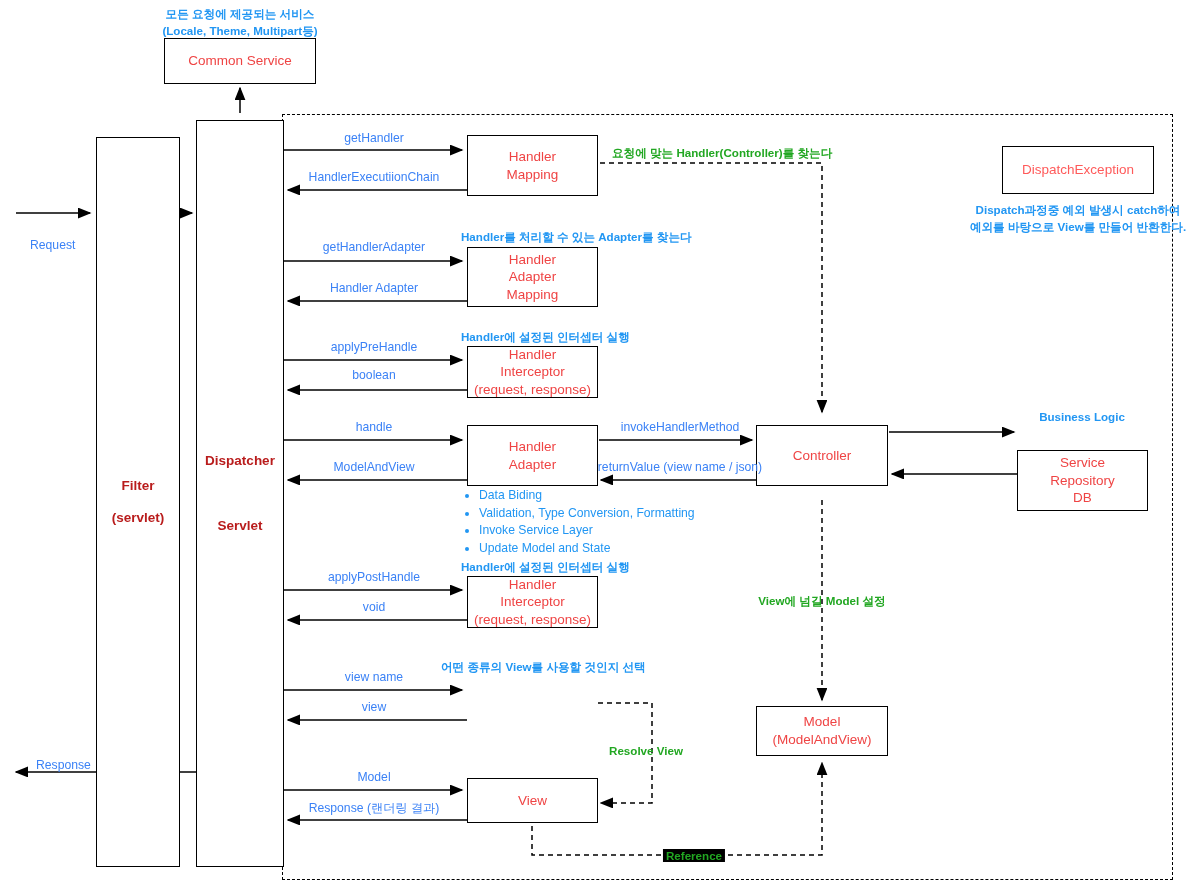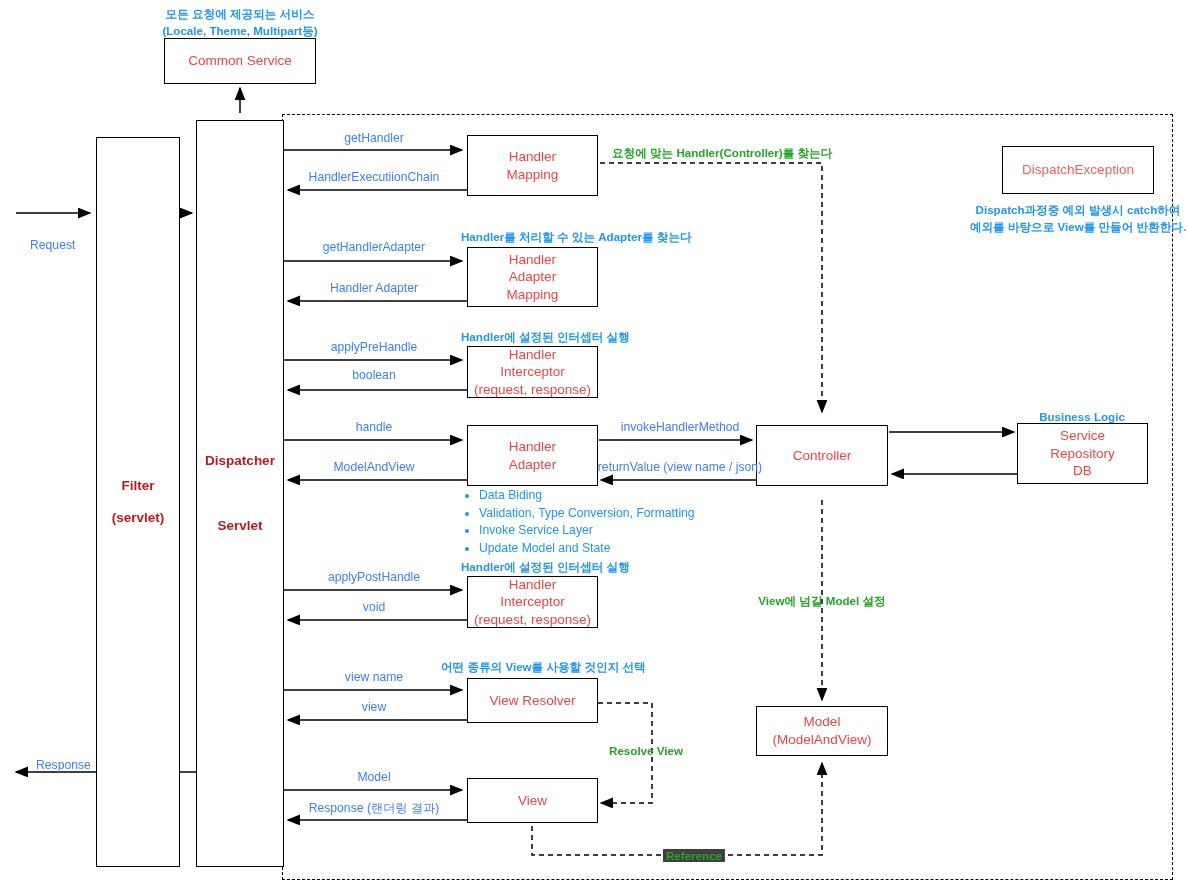--- a/index.html
+++ b/index.html
@@ -218,45 +218,44 @@
   <ul class="bullets" style="left:465px; top:487px;">
     <li>Data Biding</li>
     <li>Validation, Type Conversion, Formatting</li>
     <li>Invoke Service Layer</li>
     <li>Update Model and State</li>
   </ul>
 
   <div class="box" style="left:756px; top:425px; width:132px; height:61px;">Controller</div>
 
   <div class="note-blue c" style="left:1082px; top:409px; width:200px;">Business Logic</div>
-  <div class="box" style="left:1017px; top:423px; width:131px; height:61px;">Service
+  <div class="box" style="left:1017px; top:450px; width:131px; height:61px;">Service
 Repository
 DB</div>
 
   <div class="note-blue" style="left:461px; top:559px; text-align:left;">Handler에 설정된 인터셉터 실행</div>
   <div class="box" style="left:467px; top:576px; width:131px; height:52px;">Handler
 Interceptor
 (request, response)</div>
   <div class="lbl c" style="left:374px; top:570px;">applyPostHandle</div>
   <div class="lbl c" style="left:374px; top:600px;">void</div>
 
   <div class="note-green c" style="left:822px; top:594px;">View에 넘길 Model 설정</div>
 
   <div class="note-blue" style="left:441px; top:659px; text-align:left;">어떤 종류의 View를 사용할 것인지 선택</div>
-  <div class="box" style="left:467px; top:678px; width:131px; height:45px;">View Resolver</div>
   <div class="lbl c" style="left:374px; top:670px;">view name</div>
   <div class="lbl c" style="left:374px; top:700px;">view</div>
 
   <div class="note-green c" style="left:646px; top:744px;">Resolve View</div>
 
   <div class="box" style="left:756px; top:706px; width:132px; height:50px;">Model
 (ModelAndView)</div>
 
   <div class="box" style="left:467px; top:778px; width:131px; height:45px;">View</div>
   <div class="lbl c" style="left:374px; top:770px;">Model</div>
   <div class="lbl c" style="left:374px; top:800px;">Response (랜더링 결과)</div>
 
-  <div class="note-green c" style="left:694px; top:849px; background:#404040; padding:0 3px;">Reference</div>
+  <div class="note-green c" style="left:694px; top:849px; background:#000000; padding:0 3px;">Reference</div>
 
   <div class="lbl" style="left:30px; top:198px;margin-top:40px;">Request</div>
   <div class="lbl" style="left:36px; top:758px;">Response</div>
 
 </div>
 
 </body></html>

